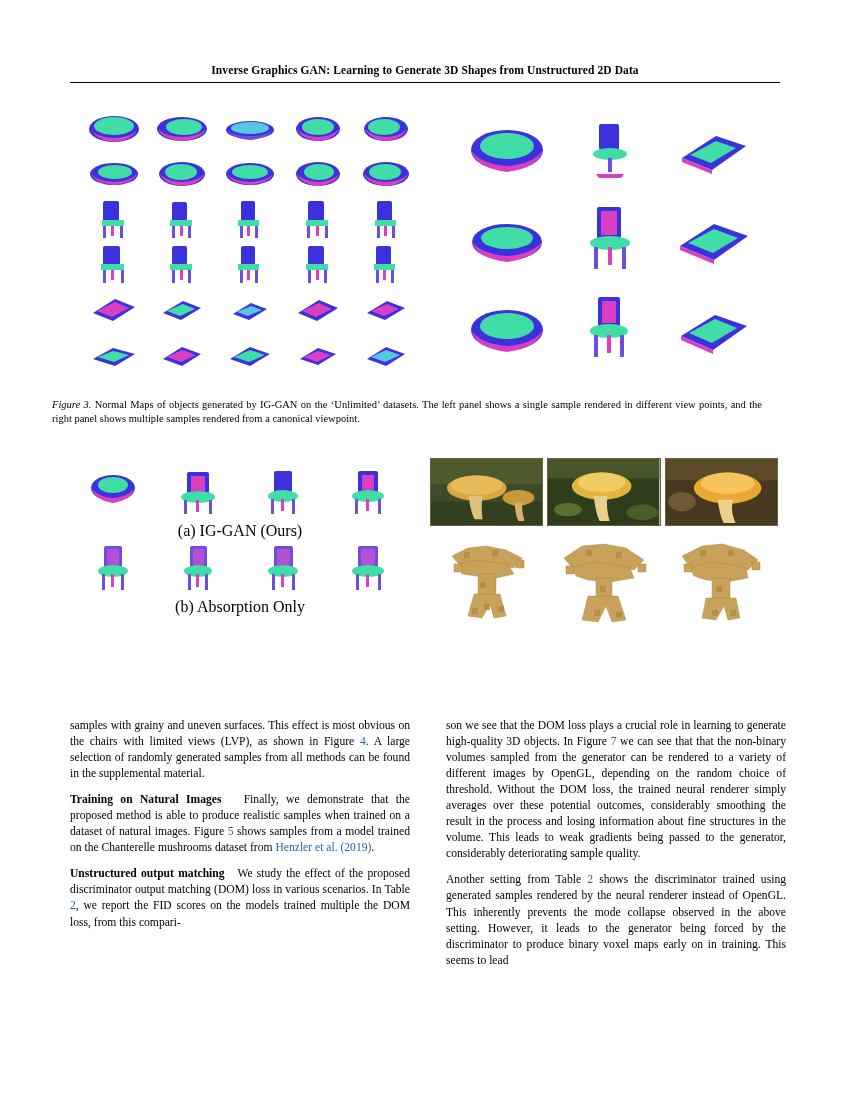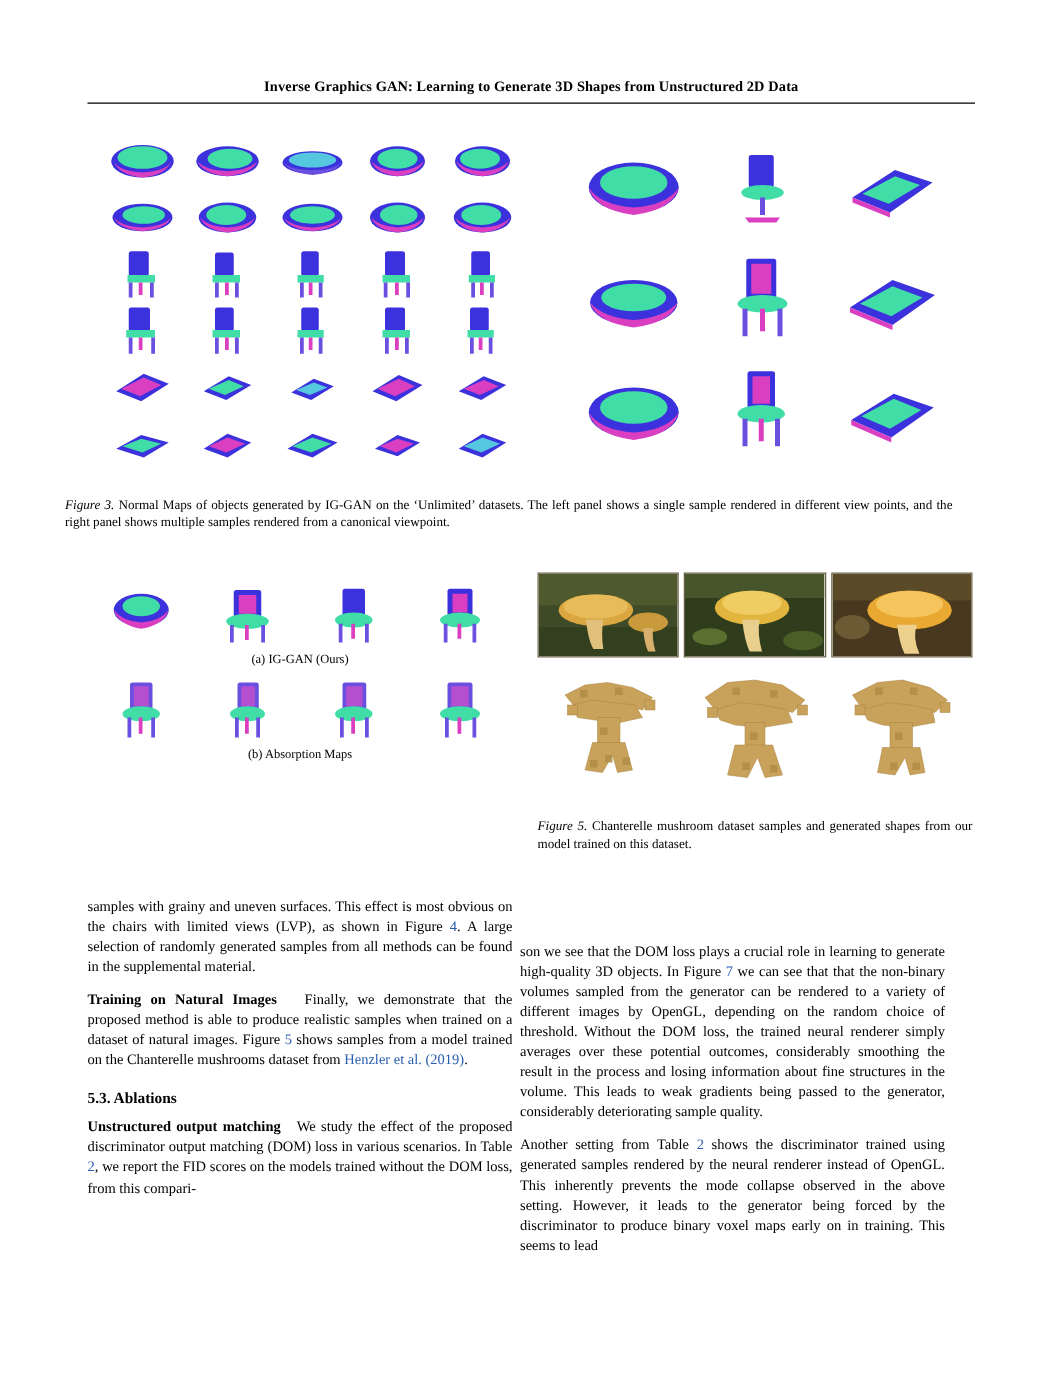--- a/index.html
+++ b/index.html
@@ -96,21 +96,21 @@
     height: 58px;
     display: grid;
     grid-template-columns: repeat(4, 1fr);
   }
   .fig4-row.r1 { top: 2px; }
   .fig4-row.r2 { top: 78px; }
   .sublabel {
     position: absolute;
     width: 340px;
     text-align: center;
-    font-size: 10px;
+    font-size: 16px;
   }
   .sublabel.s1 { top: 62px; }
   .sublabel.s2 { top: 138px; }
 
   #fig4-caption {
     left: 70px;
     top: 626px;
     width: 340px;
   }
 
@@ -155,21 +155,21 @@
   
   .col {
     position: absolute;
     top: 718px;
     width: 340px;
     font-size: 11.6px;
     line-height: 1.385;
     text-align: justify;
   }
   .col.left { left: 70px; }
-  .col.right { left: 416px; margin-top: 36px; }
+  .col.right { left: 446px; }
   .col p { margin: 0 0 10px 0; }
   .runin { font-weight: bold; }
   .sec-head {
     font-weight: bold;
     font-size: 12.3px;
     margin: 14px 0 7px 0;
   }
   .cite { color: #2a5db0; }
   .ref { color: #2a5db0; }
 </style>
@@ -567,21 +567,21 @@
           <svg width="58" height="54" viewBox="0 0 58 54">
             <rect x="19" y="6" width="20" height="22" rx="2" fill="#6a4fe0"></rect>
             <rect x="22" y="9" width="14" height="16" fill="#b44fd0"></rect>
             <ellipse cx="29" cy="31" rx="16" ry="6" fill="#41dda6"></ellipse>
             <rect x="17" y="34" width="3" height="16" fill="#6a4fe0"></rect>
             <rect x="39" y="34" width="3" height="16" fill="#6a4fe0"></rect>
             <rect x="27" y="34" width="3" height="13" fill="#d93fc0"></rect>
           </svg>
         </div>
     </div>
-    <div class="sublabel s2">(b) Absorption Maps</div>
+    <div class="sublabel s2">(b) Absorption Only</div>
   </div>
 
 
   <div class="fig5">
     <div class="photo-row">
       <div class="photo">
         <svg width="100%" height="100%" viewBox="0 0 112 68" preserveAspectRatio="none">
           <rect width="112" height="68" fill="#3f4a28"></rect>
           <rect y="0" width="112" height="26" fill="#4e5a2e"></rect>
           <rect y="44" width="112" height="24" fill="#33401f"></rect>
@@ -670,32 +670,28 @@
               <rect x="62" y="16" width="6" height="6"></rect>
             <rect x="50" y="52" width="6" height="6"></rect>
               <rect x="46" y="76" width="6" height="6"></rect>
             <rect x="64" y="76" width="6" height="6"></rect>
           </g>
         </svg>
       </div>
     </div>
   </div>
 
-  <div class="caption" id="fig5-caption">
-    <span class="lbl">Figure 5.</span><span> Chanterelle mushroom dataset samples and generated shapes from our model trained on this dataset.</span>
-  </div>
 
   <div class="col left">
     <p><span>samples with grainy and uneven surfaces. This effect is most obvious on the chairs with limited views (LVP), as shown in Figure </span><span class="ref">4</span><span>. A large selection of randomly generated samples from all methods can be found in the supplemental material.</span></p>
 
     <p><span class="runin">Training on Natural Images</span>&nbsp;&nbsp;&nbsp;<span>Finally, we demonstrate that the proposed method is able to produce realistic samples when trained on a dataset of natural images. Figure </span><span class="ref">5</span><span> shows samples from a model trained on the Chanterelle mushrooms dataset from </span><span class="cite">Henzler et al. (2019)</span><span>.</span></p>
 
-    <div class="sec-head">5.3. Ablations</div>
-
-    <p><span class="runin">Unstructured output matching</span>&nbsp;&nbsp;&nbsp;<span>We study the effect of the proposed discriminator output matching (DOM) loss in various scenarios. In Table </span><span class="ref">2</span><span>, we report the FID scores on the models trained without the DOM loss, from this compari-</span></p>
+
+    <p><span class="runin">Unstructured output matching</span>&nbsp;&nbsp;&nbsp;<span>We study the effect of the proposed discriminator output matching (DOM) loss in various scenarios. In Table </span><span class="ref">2</span><span>, we report the FID scores on the models trained multiple the DOM loss, from this compari-</span></p>
   </div>
 
   <div class="col right">
     <p><span>son we see that the DOM loss plays a crucial role in learning to generate high-quality 3D objects. In Figure </span><span class="ref">7</span><span> we can see that that the non-binary volumes sampled from the generator can be rendered to a variety of different images by OpenGL, depending on the random choice of threshold. Without the DOM loss, the trained neural renderer simply averages over these potential outcomes, considerably smoothing the result in the process and losing information about fine structures in the volume. This leads to weak gradients being passed to the generator, considerably deteriorating sample quality.</span></p>
 
     <p><span>Another setting from Table </span><span class="ref">2</span><span> shows the discriminator trained using generated samples rendered by the neural renderer instead of OpenGL. This inherently prevents the mode collapse observed in the above setting. However, it leads to the generator being forced by the discriminator to produce binary voxel maps early on in training. This seems to lead</span></p>
   </div>
 
 </div>
 

